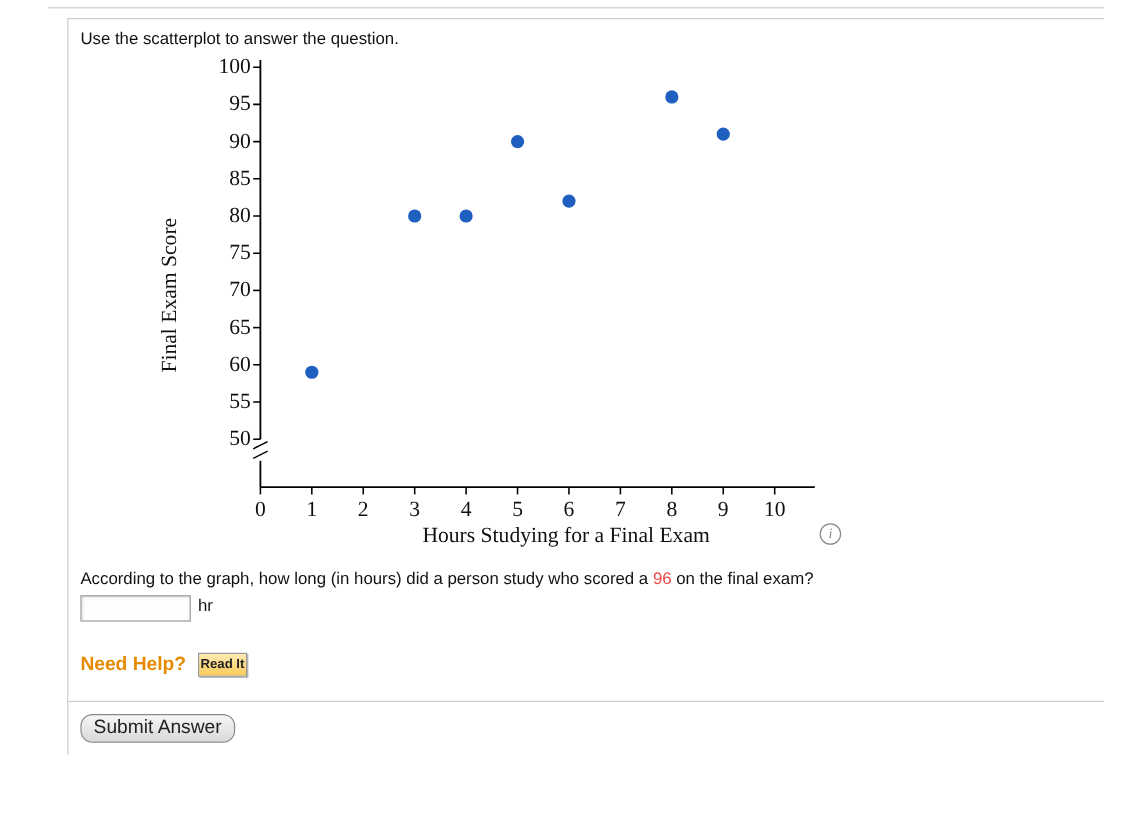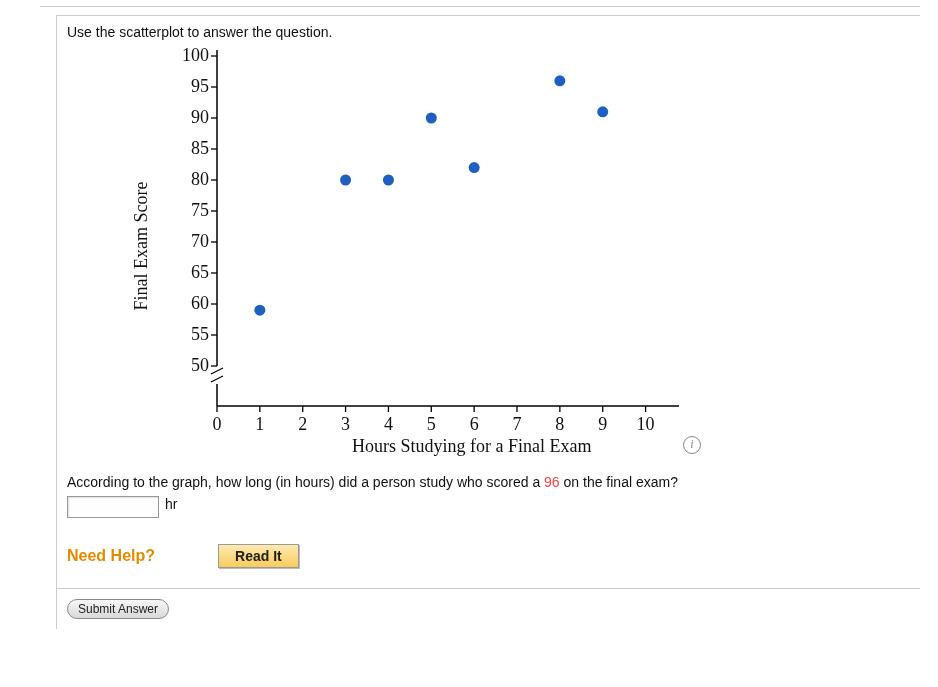--- a/index.html
+++ b/index.html
@@ -103,48 +103,47 @@
     background: #fefefe;
     box-shadow: inset 1px 1px 2px #ddd;
     font-size: 13px;
     padding: 1px 3px;
   }
   
   .need-help-row {
     margin-top: 26px;
     display: flex;
     align-items: center;
-    gap: 26px;
+    gap: 10px;
   }
   .need-help {
     color: #e68a00;
     font-weight: bold;
     font-size: 16px;
   }
   .read-it {
     border: 1px solid #999;
     background: linear-gradient(#ffe9b3, #f8cc5a);
-    font-size: 14px;
+    font-size: 11px;
     font-weight: bold;
-    padding: 3px 16px;
+    padding: 3px 1px;
     color: #222;
     cursor: pointer;
     box-shadow: 1px 1px 0 #bbb;
-    margin-left: 37px;
   }
   
   .hr {
     border-top: 1px solid #ccc;
     margin: 20px -10px 10px -10px;
   }
   .submit-btn {
     border: 1px solid #888;
     border-radius: 10px;
     background: linear-gradient(#f6f6f6, #d9d9d9);
-    font-size: 12px;
+    font-size: 16px;
     padding: 2px 10px;
     cursor: pointer;
     color: #222;
   }
 </style>
 </head>
 <body>
 
 <div class="outer">
   <div class="top-rule"></div>

